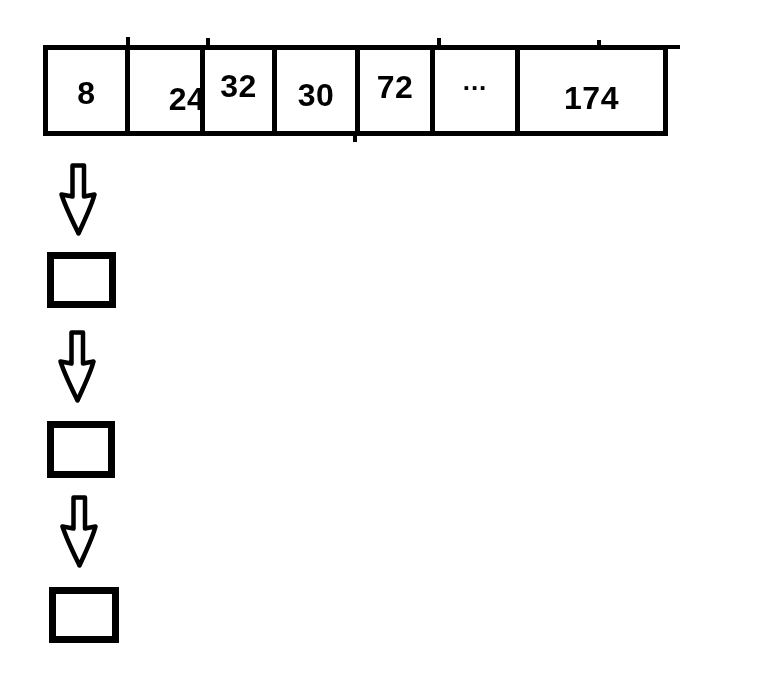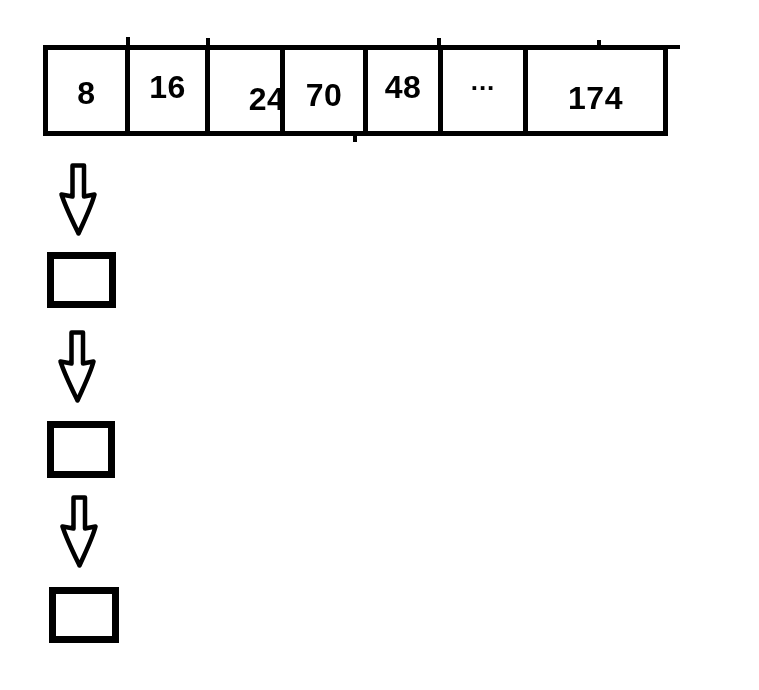--- a/index.html
+++ b/index.html
@@ -94,31 +94,31 @@
 </style>
 </head>
 <body>
 
 <div class="canvas">
 
   <div class="size-row">
     <div class="cell c1">
       <span>8</span>
     </div>
-    <div class="cell c2">
-      <span>16</span>
-    </div>
     <div class="cell c3">
       <span>24</span>
     </div>
+    <div class="cell c4">
+      <span>32</span>
+    </div>
     <div class="cell c5">
-      <span>70</span>
+      <span>30</span>
     </div>
     <div class="cell c6">
-      <span>48</span>
+      <span>72</span>
     </div>
     <div class="cell c7">
       <span>...</span>
     </div>
     <div class="cell c8">
       <span>174</span>
     </div>
   </div>
 
   <i class="tick v t1"></i>

